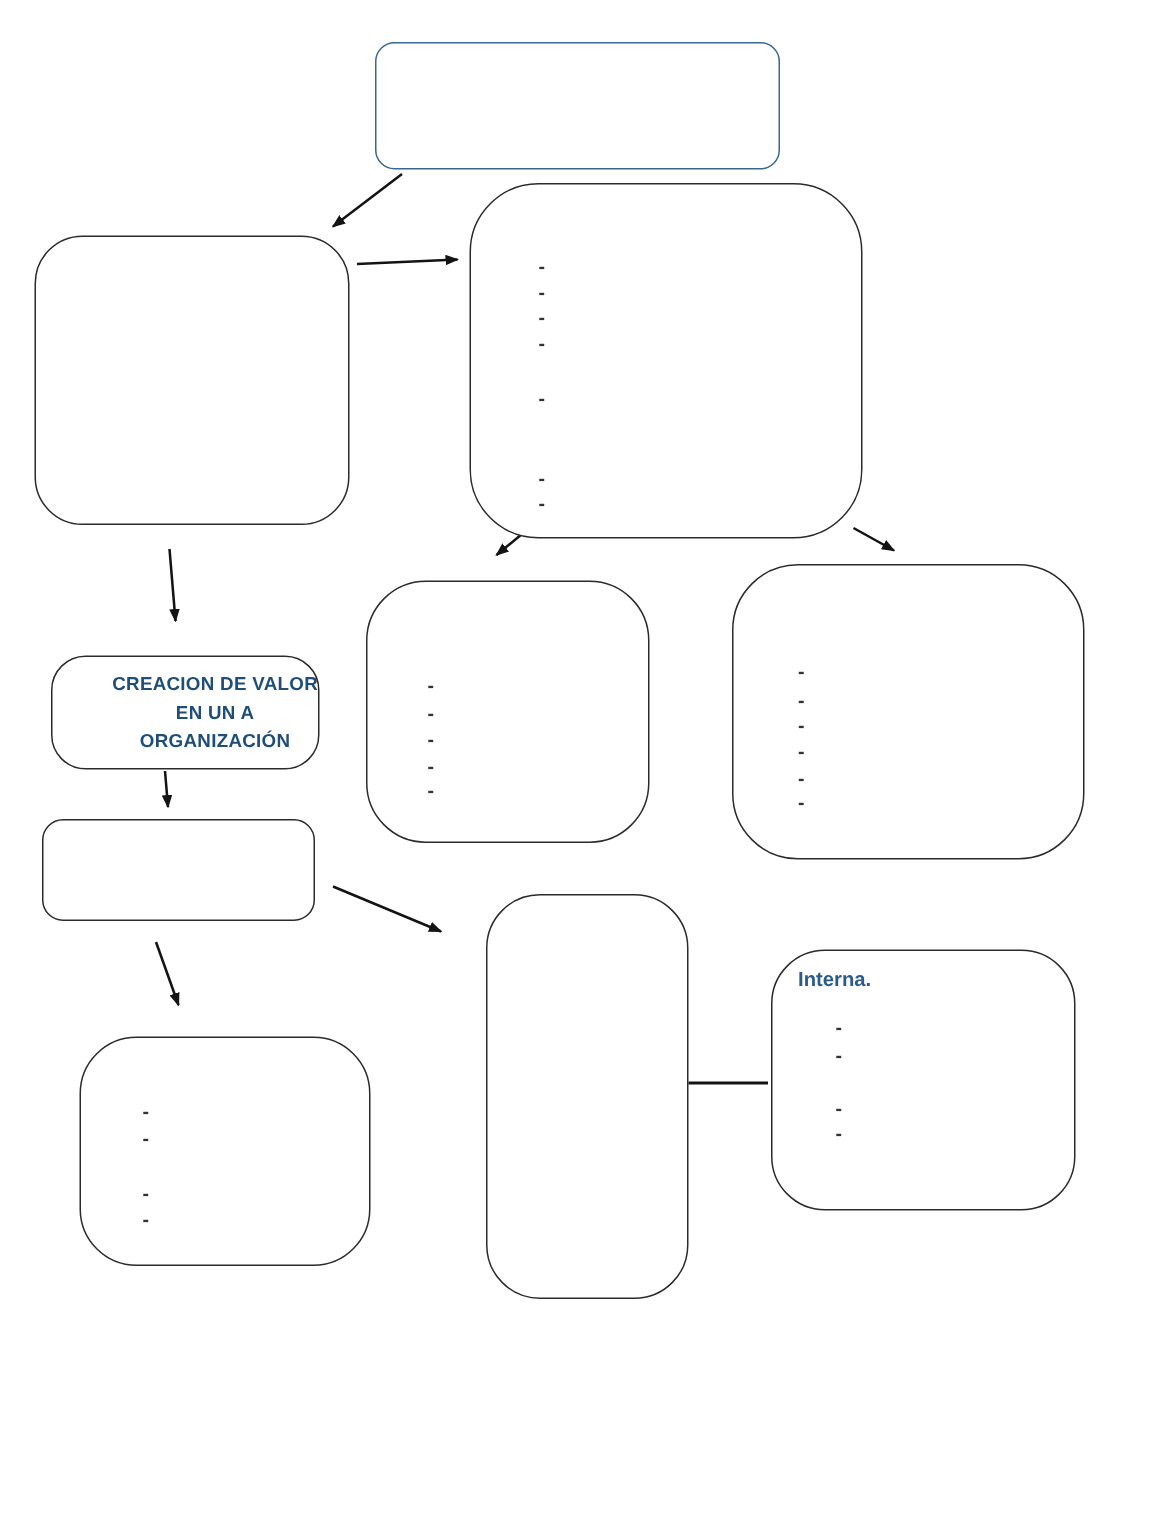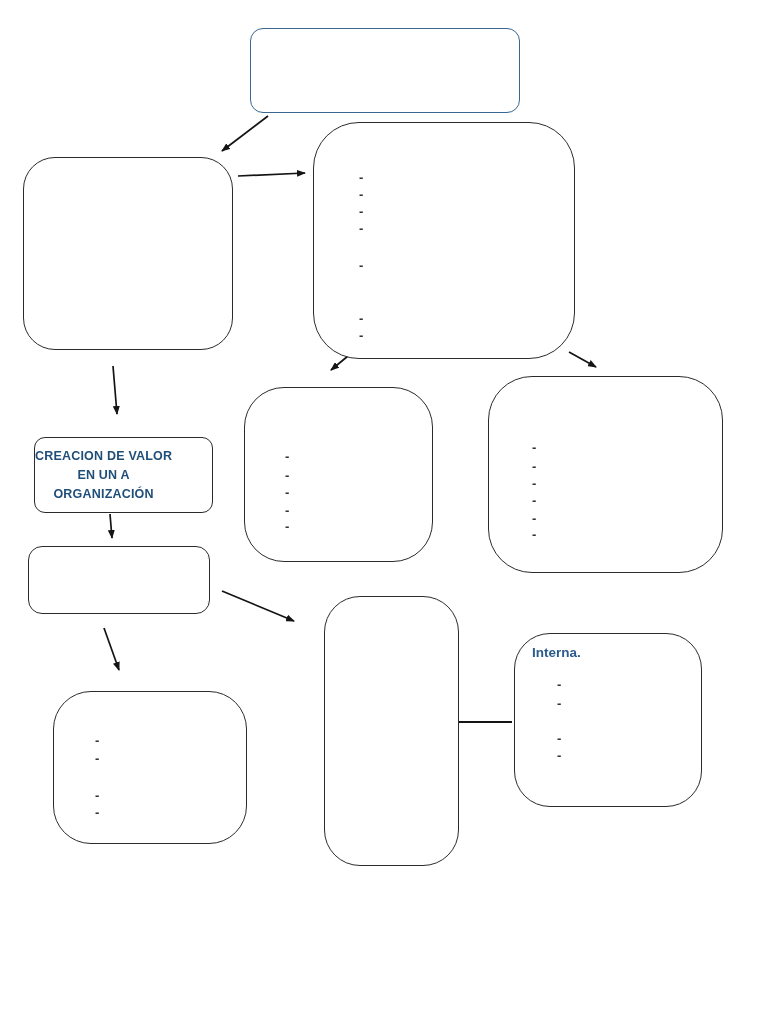--- a/index.html
+++ b/index.html
@@ -33,37 +33,37 @@
   .box--midleft{
     left:244px;top:387px;width:189px;height:175px;
     border-radius:40px;
   }
   .box--right{
     left:488px;top:376px;width:235px;height:197px;
     border-radius:44px;
   }
   .box--creacion{
     left:34px;top:437px;width:179px;height:76px;
-    border-radius:11px;
-    display:flex;align-items:center;justify-content:flex-start;
+    border-radius:23px;
+    display:flex;align-items:center;justify-content:flex-end;
   }
   .box--small{
     left:28px;top:546px;width:182px;height:68px;
     border-radius:14px;
   }
   .box--bottomleft{
     left:53px;top:691px;width:194px;height:153px;
     border-radius:38px;
   }
   .box--tall{
     left:324px;top:596px;width:135px;height:270px;
     border-radius:36px;
   }
   .box--interna{
-    left:514px;top:633px;width:188px;height:174px;
+    left:514px;top:633px;width:203px;height:174px;
     border-radius:36px;
   }
   .creacion-text{
     text-align:center;
     font-weight:700;
     font-size:12.5px;
     line-height:19px;
     letter-spacing:.2px;
     color:var(--creacion_text,#1f4e79);
   }

